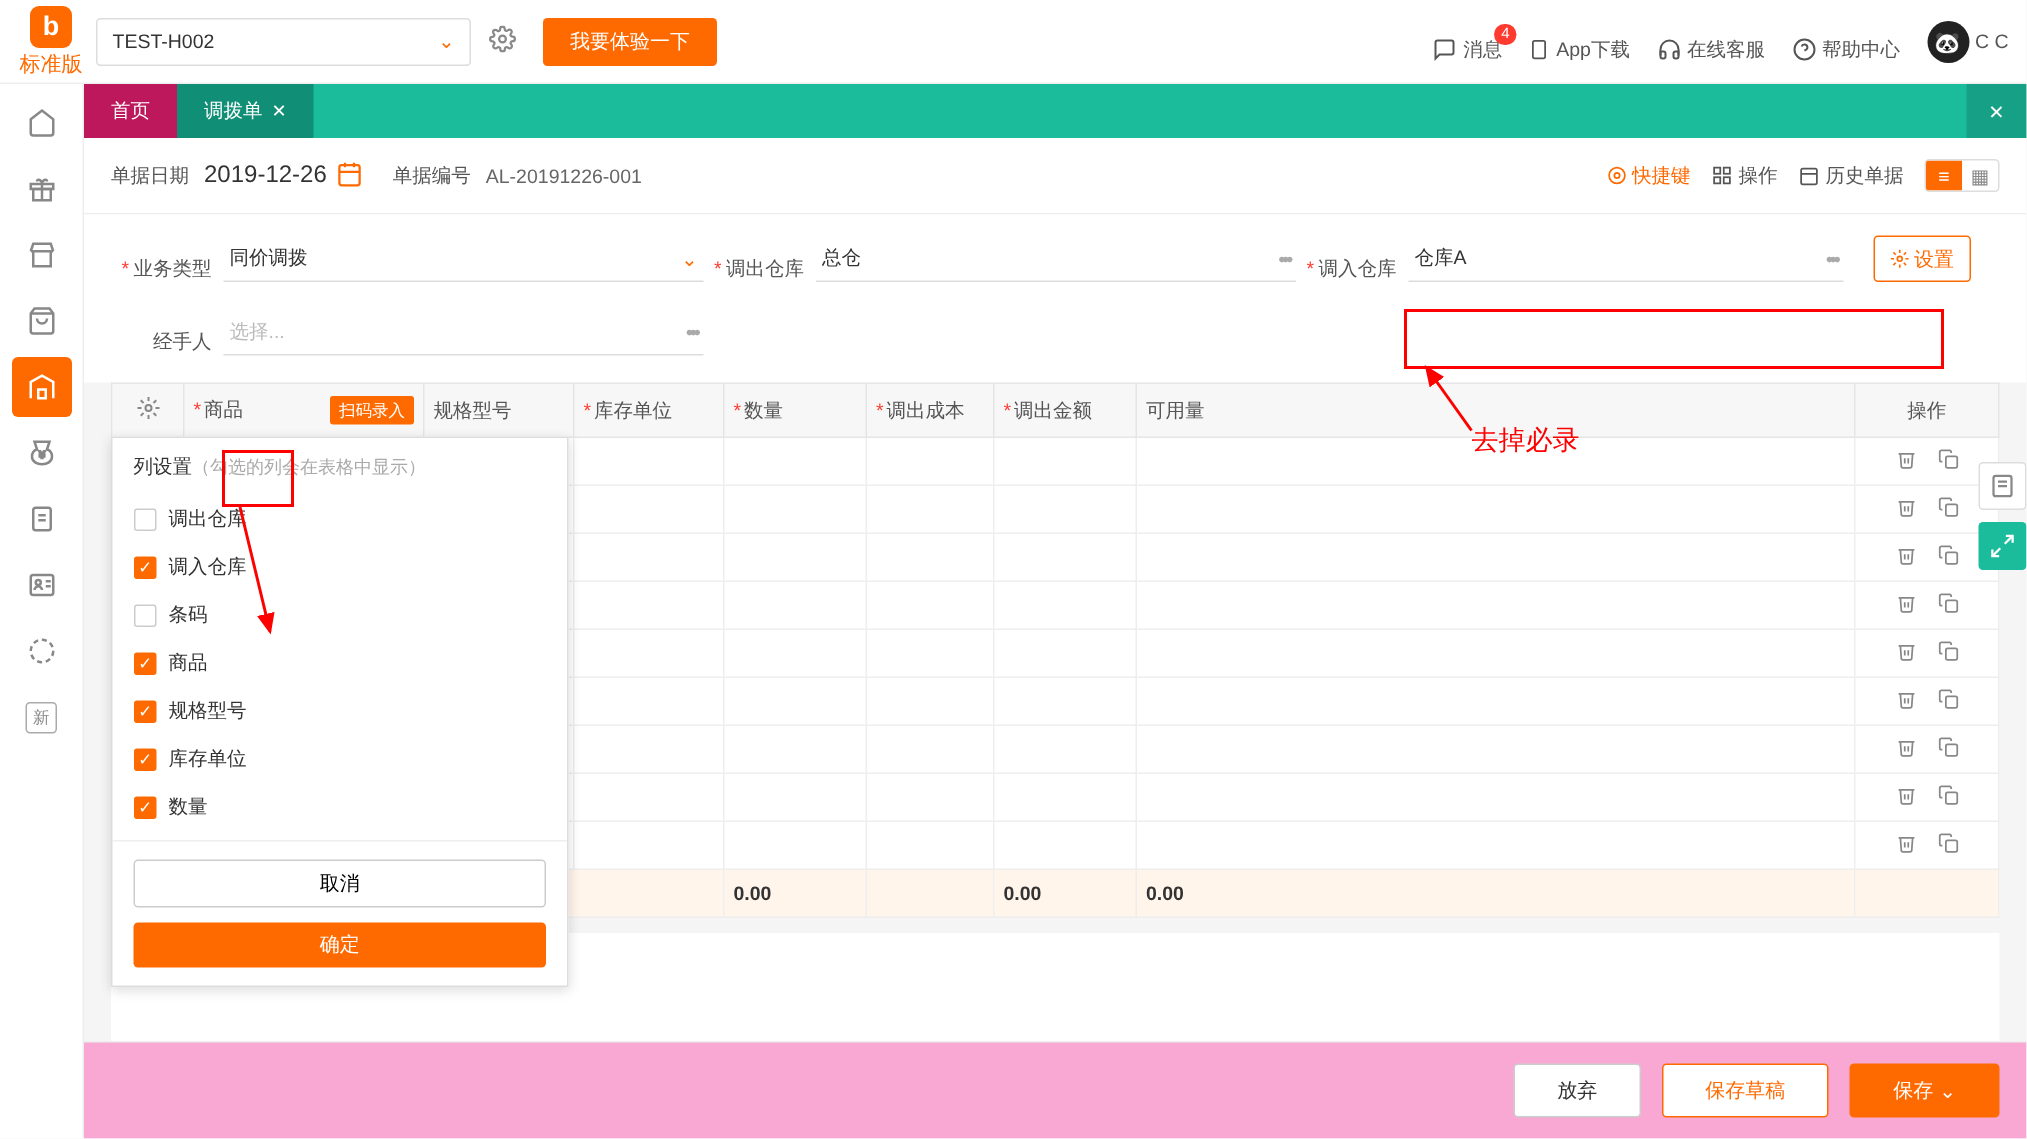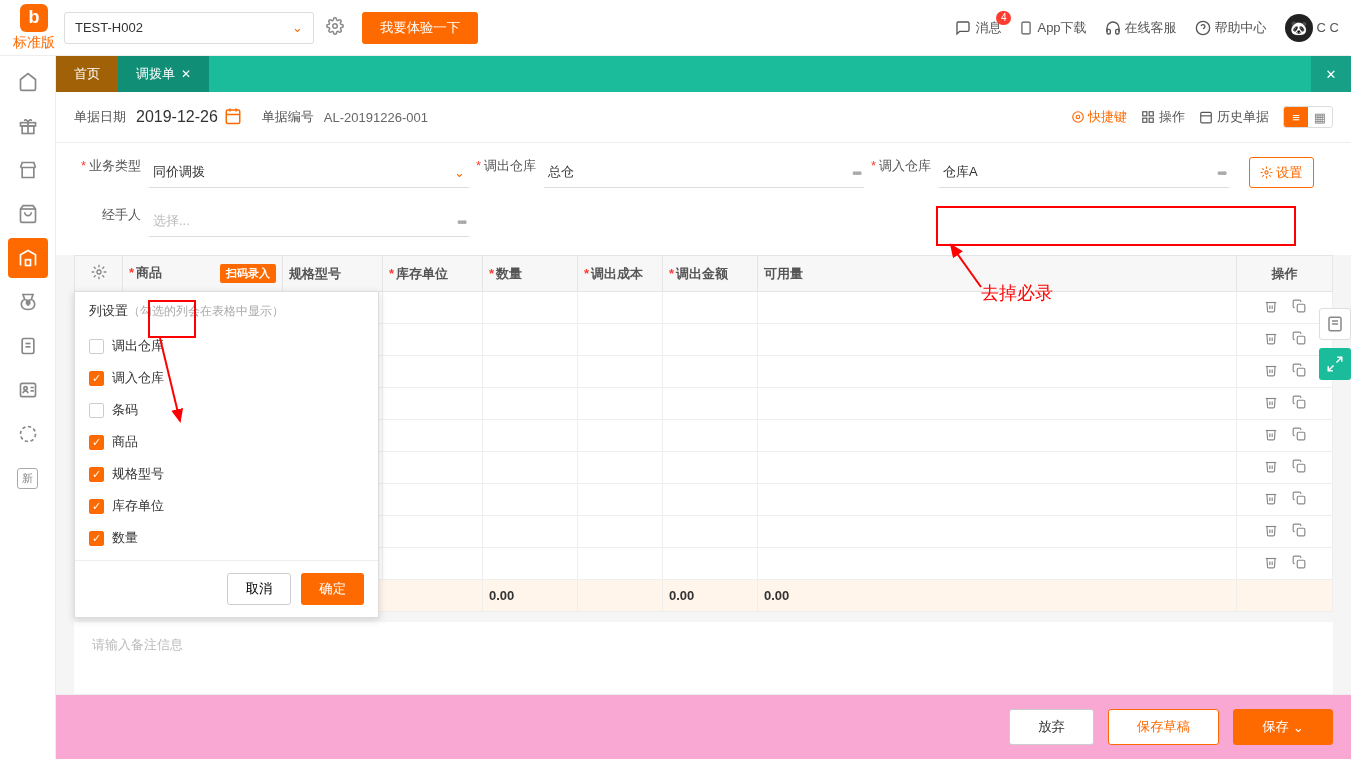--- a/index.html
+++ b/index.html
@@ -8,95 +8,95 @@
 
 .top-header { height: 56px; display: flex; align-items: center; padding: 0 12px; border-bottom: 1px solid #eee; }
 .logo { width: 44px; display: flex; flex-direction: column; align-items: center; }
 .logo-icon { width: 28px; height: 28px; background: #ff6a00; border-radius: 6px; display: flex; align-items: center; justify-content: center; color: #fff; font-weight: bold; font-size: 18px; }
 .logo-text { font-size: 14px; color: #ff6a00; margin-top: 2px; }
 .org-select { margin-left: 8px; width: 250px; height: 32px; border: 1px solid #ddd; border-radius: 3px; display: flex; align-items: center; padding: 0 10px; justify-content: space-between; }
 .org-select .chevron { color: #ff6a00; }
 .gear-top { margin-left: 12px; color: #888; }
 .trial-btn { margin-left: 18px; background: #ff6a00; color: #fff; border: none; height: 32px; padding: 0 18px; border-radius: 3px; cursor: pointer; }
 .header-spacer { flex: 1; }
-.header-actions { display: flex; align-items: center; gap: 18px; margin-left: 32px; }
+.header-actions { display: flex; align-items: flex-end; gap: 18px; margin-left: 32px; }
 .ha-item { display: flex; align-items: center; gap: 4px; color: #555; cursor: pointer; position: relative; }
 .badge { position: absolute; top: -8px; right: -10px; background: #ff3b30; color: #fff; font-size: 10px; border-radius: 8px; padding: 0 5px; line-height: 14px; }
 .avatar { width: 28px; height: 28px; border-radius: 50%; background: #222; display: flex; align-items: center; justify-content: center; color: #fff; font-size: 14px; }
 
 
 .main-wrap { display: flex; height: calc(100vh - 56px); position: relative; }
 
 
 .left-rail { width: 56px; background: #fff; border-right: 1px solid #eee; display: flex; flex-direction: column; align-items: center; padding-top: 6px; gap: 4px; }
 .rail-item { width: 40px; height: 40px; display: flex; align-items: center; justify-content: center; border-radius: 4px; color: #888; cursor: pointer; }
 .rail-item.active { background: #ff6a00; color: #fff; }
 .rail-new { font-size: 11px; border: 1px solid #aaa; padding: 2px 4px; border-radius: 3px; }
 
 
 .content { flex: 1; display: flex; flex-direction: column; background: #f5f5f5; position: relative; }
 
 
 .tabs-bar { background: #1abc9c; height: 40px; display: flex; align-items: stretch; }
 .tab { display: flex; align-items: center; padding: 0 18px; color: #fff; cursor: pointer; gap: 6px; position: relative; }
-.tab.home { background: #a16207; font-family: Liberation Serif, serif; }
+.tab.home { background: #be185d; font-family: Liberation Serif, serif; }
 .tab.active { background: #108e76; }
 .tab-close { font-size: 12px; }
 .tabs-close-all { margin-left: auto; width: 40px; display: flex; align-items: center; justify-content: center; color: #fff; cursor: pointer; background: #16a085; }
 
 
 .doc-header { background: #fff; padding: 14px 18px; display: flex; align-items: center; border-bottom: 1px solid #eee; }
 .dh-label { color: #555; margin-right: 10px; }
 .dh-date { color: #333; font-size: 16px; margin-right: 6px; }
 .cal-icon { color: #ff6a00; margin-right: 20px; }
 .dh-no { color: #666; }
 .dh-actions { margin-left: auto; display: flex; align-items: center; gap: 14px; color: #555; }
 .dh-link { color: #ff6a00; display: flex; align-items: center; gap: 3px; cursor: pointer; }
 .view-toggle { display: flex; border: 1px solid #ddd; border-radius: 3px; overflow: hidden; }
 .vt { width: 24px; height: 20px; display: flex; align-items: center; justify-content: center; cursor: pointer; }
 .vt.active { background: #ff6a00; color: #fff; }
 .vt:not(.active) { color: #888; }
 
 
 .form-area { background: #fff; padding: 14px 18px 18px; }
 .form-row { display: flex; gap: 0; }
-.form-group { display: flex; align-items: flex-start; position: relative; }
+.form-group { display: flex; align-items: flex-end; position: relative; }
 .fg1 { width: 395px; }
 .fg2 { width: 395px; }
 .fg3 { width: 365px; }
 .fg-label { width: 75px; text-align: right; color: #555; padding-right: 8px; }
 .req::before { content: "*"; color: #ff3b30; margin-right: 3px; }
 .fg-input { flex: 1; border-bottom: 1px solid #ddd; padding: 6px 4px; display: flex; align-items: center; justify-content: space-between; }
 .fg-input .more { color: #aaa; letter-spacing: -2px; font-weight: bold; }
 .fg-input .chev { color: #ff6a00; }
 .settings-btn { border: 1px solid #ff6a00; color: #ff6a00; background: #fff; padding: 5px 10px; border-radius: 3px; cursor: pointer; display: flex; align-items: center; gap: 3px; margin-left: 20px; }
 .placeholder { color: #bbb; }
 
 
 .table-wrap { margin: 0 18px; background: #fff; position: relative; flex: 1; overflow: visible; }
 .tbl { width: 100%; border-collapse: collapse; table-layout: fixed; }
-.tbl th { background: #f7f7f7; border: 1px solid #e5e5e5; padding: 8px 6px; font-weight: bold; color: #555; text-align: left; height: 36px; }
+.tbl th { background: #f7f7f7; border: 1px solid #e5e5e5; padding: 8px 6px; font-weight: normal; color: #555; text-align: left; height: 36px; }
 .tbl th .req-star { color: #ff3b30; margin-right: 2px; }
 .tbl td { border: 1px solid #eee; padding: 6px; height: 32px; color: #333; text-align: right; }
 .gear-cell { width: 48px; text-align: center !important; }
 .scan-btn { background: #ff6a00; color: #fff; font-size: 11px; padding: 2px 6px; border-radius: 2px; margin-left: 4px; float: right; }
 .op-col { width: 96px; text-align: center !important; }
 .op-icons { display: flex; justify-content: center; gap: 14px; color: #888; }
 .totals-row td { background: #fff5eb; font-weight: bold; }
 .t-left { text-align: left !important; }
 
 
 .col-popup { position: absolute; top: 36px; left: 0; width: 305px; background: #fff; border: 1px solid #ddd; box-shadow: 0 2px 8px rgba(0,0,0,0.15); z-index: 50; }
 .col-popup-h { padding: 10px 14px; color: #333; }
 .col-popup-h .hint { color: #aaa; font-size: 12px; }
 .col-list { max-height: 230px; overflow-y: scroll; padding: 0 14px; }
 .col-item { display: flex; align-items: center; gap: 8px; padding: 7px 0; }
 .col-chk { width: 15px; height: 15px; border: 1px solid #ccc; border-radius: 2px; display: flex; align-items: center; justify-content: center; }
 .col-chk.checked { background: #ff6a00; border-color: #ff6a00; color: #fff; font-size: 11px; }
-.col-popup-f { display: flex; justify-content: flex-end; gap: 10px; padding: 12px 14px; border-top: 1px solid #eee; }
+.col-popup-f { display: flex; justify-content: flex-end; gap: 10px; padding: 12px 14px; border-top: 1px solid #eee; flex-direction: column; }
 .btn-cancel { border: 1px solid #ccc; background: #fff; padding: 6px 18px; border-radius: 3px; cursor: pointer; }
 .btn-confirm { border: none; background: #ff6a00; color: #fff; padding: 6px 18px; border-radius: 3px; cursor: pointer; }
 
 
 .remark-wrap { margin: 10px 18px 0; background: #fff; min-height: 72px; display: flex; }
 .remark-label { width: 90px; display: flex; flex-direction: column; align-items: center; justify-content: center; border-right: 1px solid #eee; color: #888; gap: 4px; }
 .remark-label svg { color: #1abc9c; }
 .remark-input { flex: 1; padding: 14px 18px; color: #bbb; }
 
 

